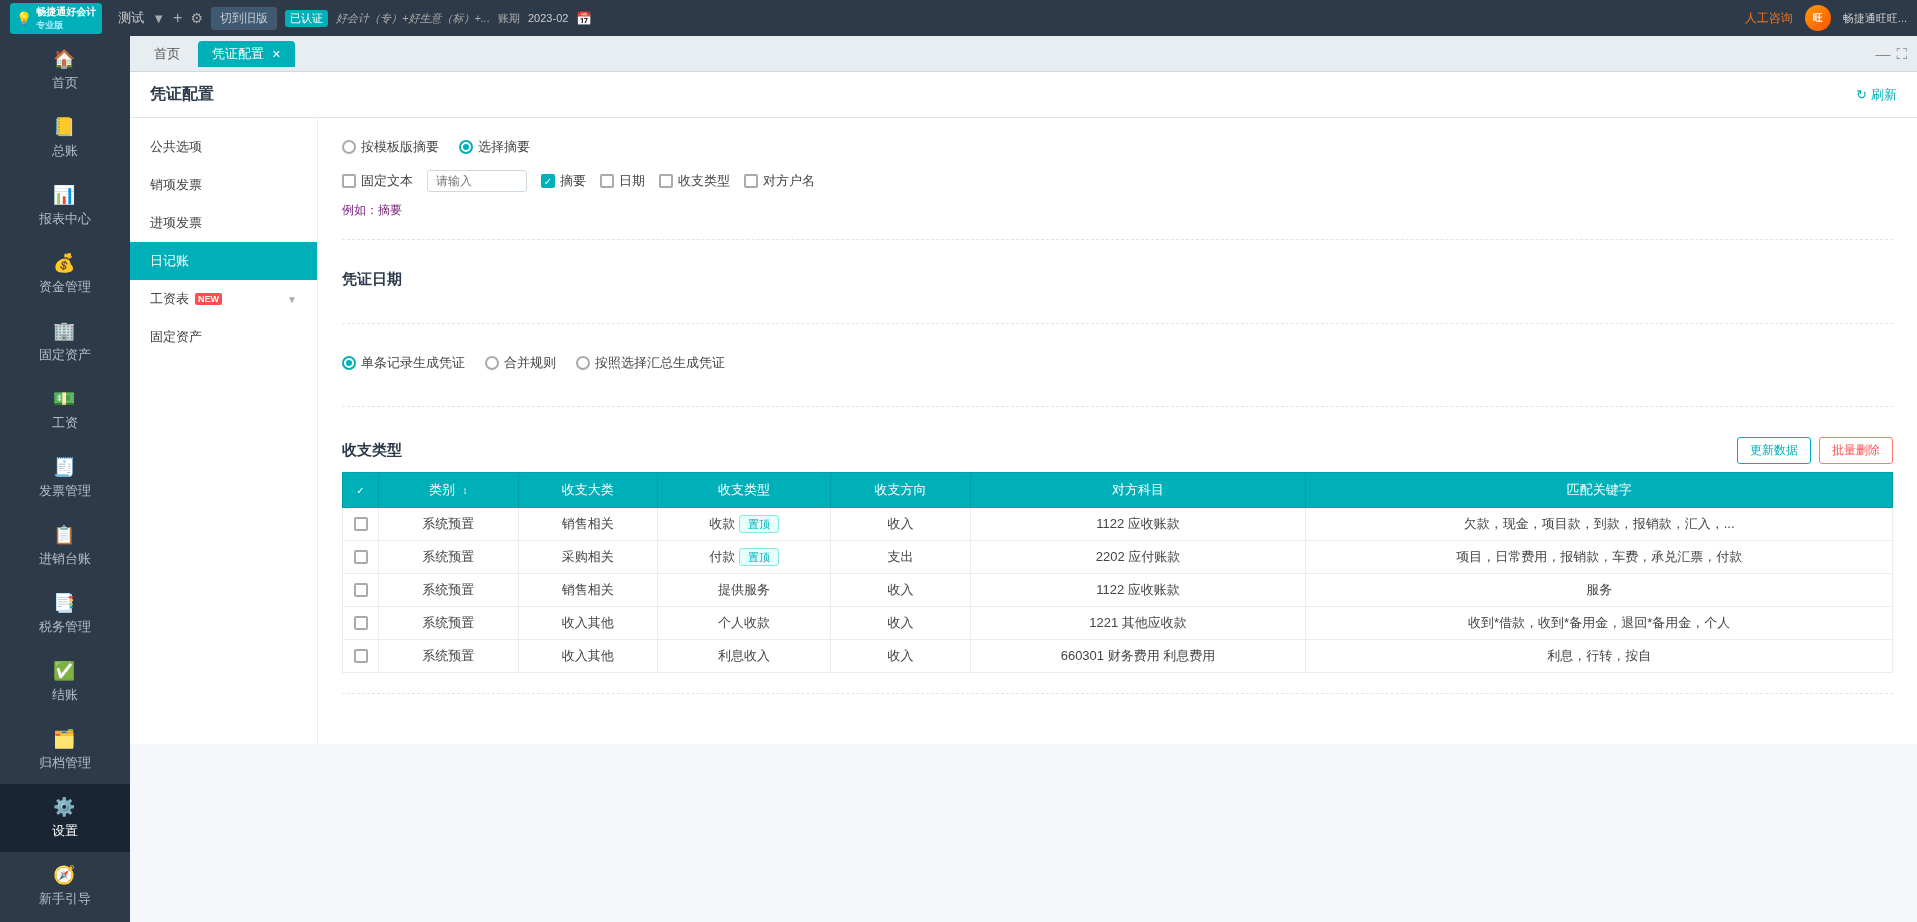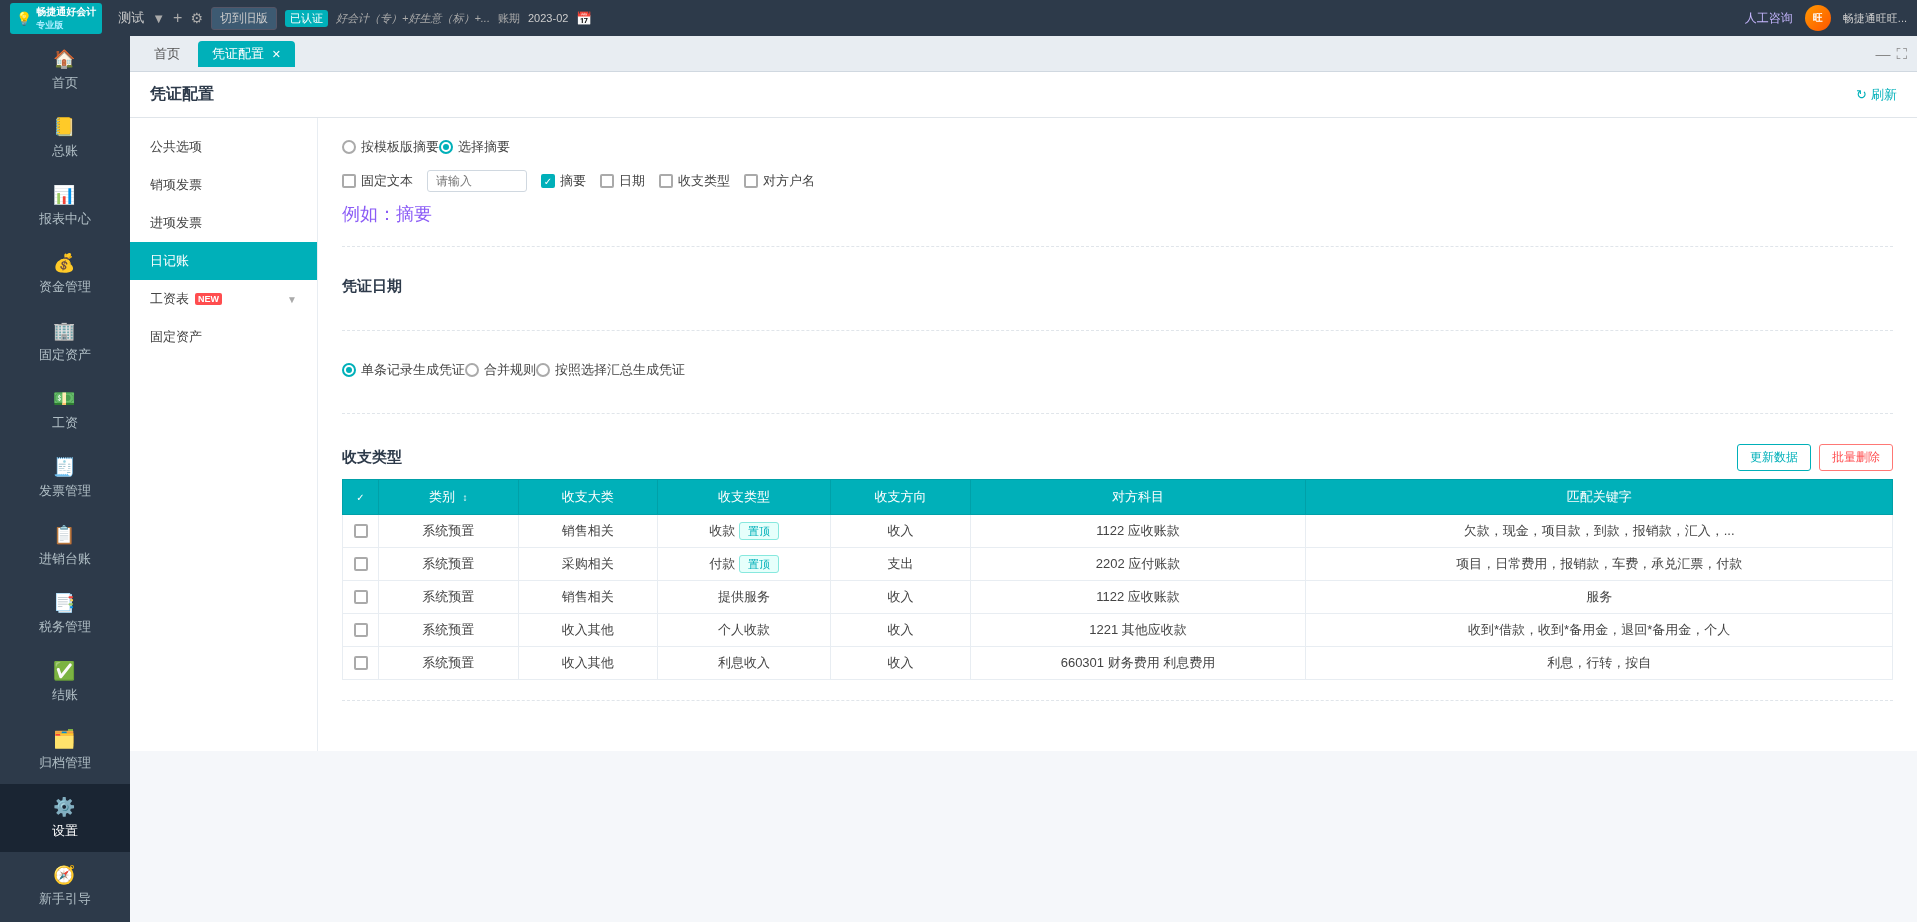--- a/index.html
+++ b/index.html
@@ -225,20 +225,21 @@
       font-size: 15px;
       font-weight: bold;
       color: #2d3a4a;
       margin-bottom: 14px;
     }
 
     
     .radio-group {
       display: flex;
       align-items: center;
+      gap: 20px;
       margin-bottom: 14px;
     }
     .radio-item {
       display: flex;
       align-items: center;
       gap: 5px;
       cursor: pointer;
       color: #444;
     }
     .radio-circle {
@@ -286,22 +287,22 @@
     .text-input {
       border: 1px solid #d0d8e0;
       border-radius: 3px;
       padding: 3px 8px;
       color: #aaa;
       font-size: 12px;
       width: 100px;
     }
 
     .example-text {
-      color: #8b5cf6;
-      font-size: 18px;
+      color: #701a75;
+      font-size: 12px;
       margin-top: 6px;
     }
 
     
     .table-header-row {
       display: flex;
       justify-content: flex-start;
       gap: 8px;
       margin-bottom: 8px;
       margin-left: 8px;
@@ -370,21 +371,21 @@
   <span style="cursor:pointer;color:#aaa;font-size:16px;">+</span>
   <span style="cursor:pointer;color:#aaa;font-size:14px;">⚙</span>
   <button class="topbar-btn">切到旧版</button>
   <span class="topbar-badge">已认证</span>
   <span style="color:#aaa;font-size:11px;font-style:italic;">好会计（专）+好生意（标）+...</span>
   <span style="color:#aaa;font-size:11px;">账期</span>
   <span style="color:#ccc;font-size:11px;">2023-02</span>
   <span style="cursor:pointer;color:#aaa;">📅</span>
 
   <div class="topbar-right">
-    <span style="cursor:pointer;color:#c4b5fd;font-size:12px;">人工咨询</span>
+    <span style="cursor:pointer;color:#f97316;font-size:12px;">人工咨询</span>
     <div class="topbar-avatar">旺</div>
     <span style="color:#ccc;font-size:11px;">畅捷通旺旺...</span>
   </div>
 </div>
 
 <div class="main-layout">
 
   <div class="sidebar">
     <div class="sidebar-item">
       <span class="sidebar-icon">🏠</span>

